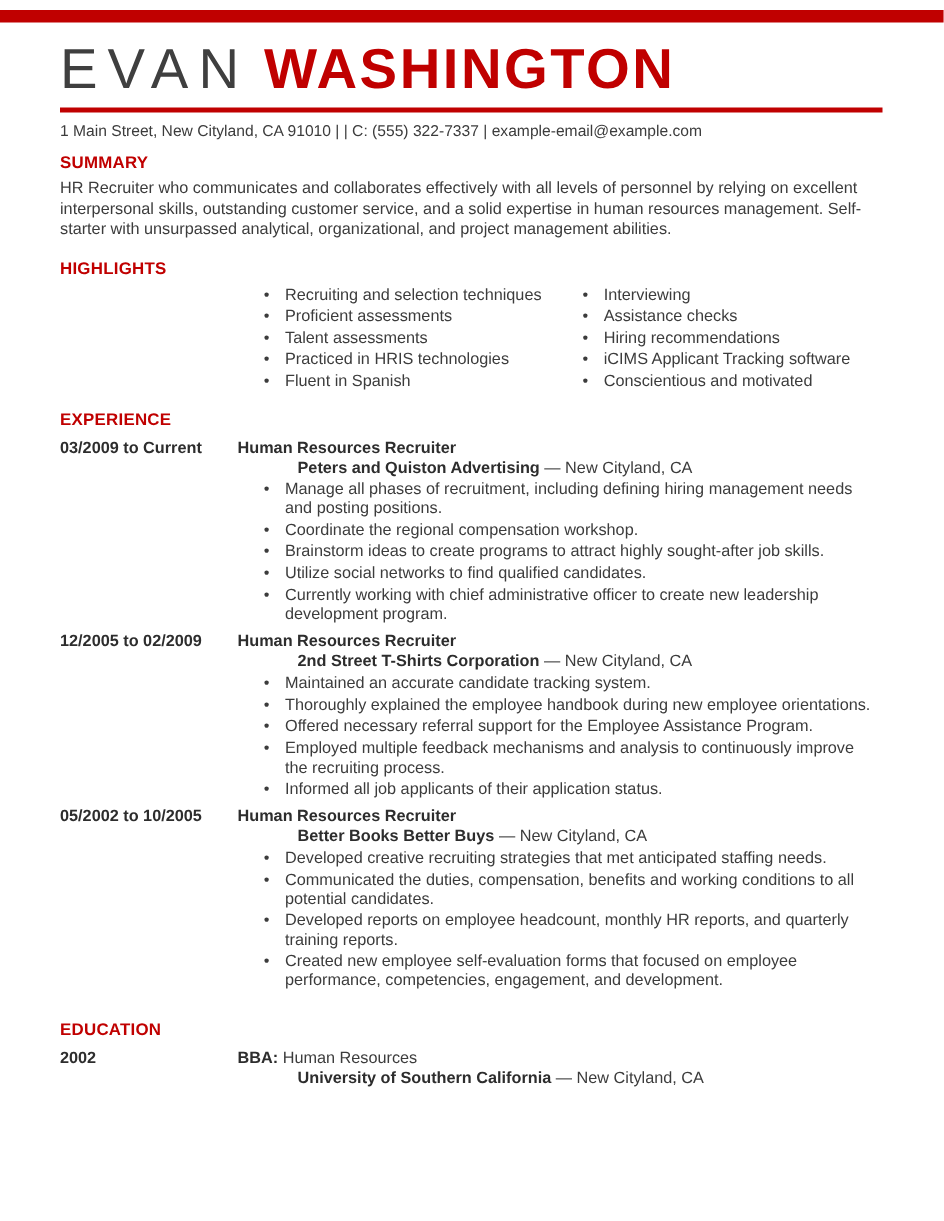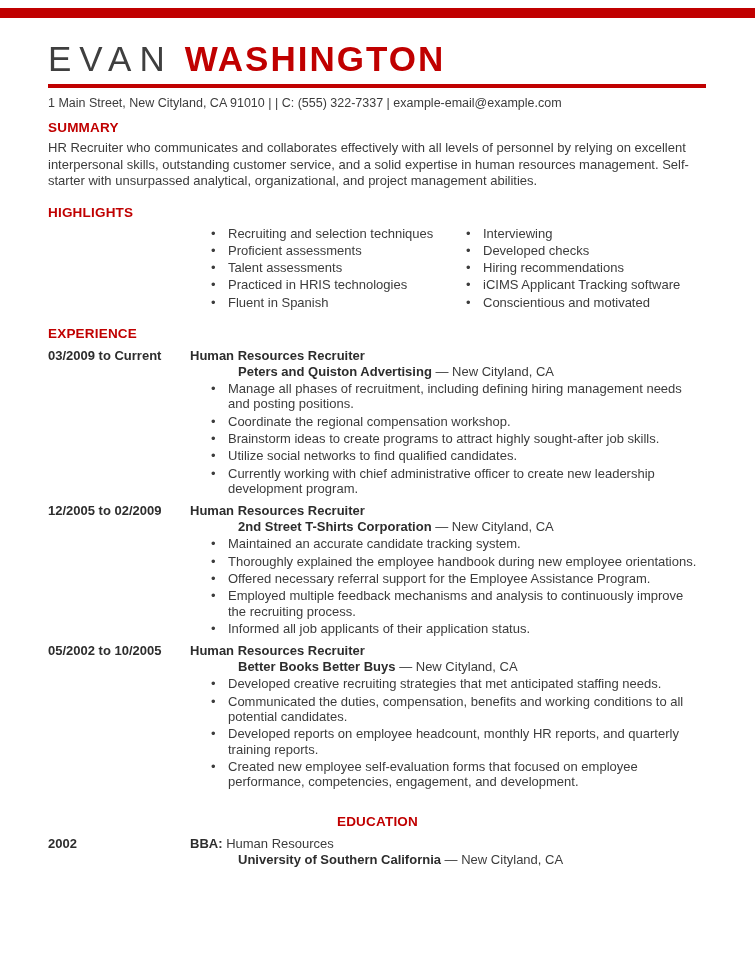--- a/index.html
+++ b/index.html
@@ -23,22 +23,22 @@
     background:var(--accent);
   }
   .content {
     position:absolute;
     top:18px; left:0;
     width:755px;
     padding:0 48px;
     box-sizing:border-box;
   }
   .name {
-    margin:20px 0 0 0;
-    font-size:35px;
+    margin:10px 0 0 0;
+    font-size:45px;
     font-weight:400;
     line-height:1.2;
     white-space:nowrap;
   }
   .name .first { color:#3f3f3f; letter-spacing:8px; margin-right:12px; }
   .name .last  { color:var(--accent); font-weight:700; letter-spacing:2px; }
   .name-rule { width:658px; height:4px; background:var(--accent); margin-top:4px; }
   .contact { margin:8px 0 0; font-size:12.5px; color:#3c3c3c; }
 
   .sec-heading {
@@ -80,21 +80,21 @@
     font-size:13px;
     font-weight:700;
     color:#2d2d2d;
   }
   .job-body { width:512px; }
   .job-title { font-size:13px; font-weight:700; color:#2d2d2d; }
   .job-company-line { font-size:13px; margin-top:1px; color:#3c3c3c; }
   .company { font-weight:700; color:#2d2d2d;padding-left:48px; }
   .job-body .blist { margin-left:20px; margin-top:1px; }
 
-  .education .sec-heading { margin-top:24px;text-align:center; }
+  .education .sec-heading { margin-top:24px; }
   .edu-degree-line { font-size:13px; color:#3c3c3c; }
   .bold { font-weight:700; color:#2d2d2d; }
 </style>
 </head>
 <body>
 
 <div class="page">
   <div class="top-bar"></div>
 
   <div class="content">
@@ -117,21 +117,21 @@
       <div class="highlights-cols">
         <ul class="blist hl-col">
           <li>Recruiting and selection techniques</li>
           <li>Proficient assessments</li>
           <li>Talent assessments</li>
           <li>Practiced in HRIS technologies</li>
           <li>Fluent in Spanish</li>
         </ul>
         <ul class="blist hl-col">
           <li>Interviewing</li>
-          <li>Developed checks</li>
+          <li>Assistance checks</li>
           <li>Hiring recommendations</li>
           <li>iCIMS Applicant Tracking software</li>
           <li>Conscientious and motivated</li>
         </ul>
       </div>
     </section>
 
     <section class="experience">
       <h2 class="sec-heading">EXPERIENCE</h2>
 

